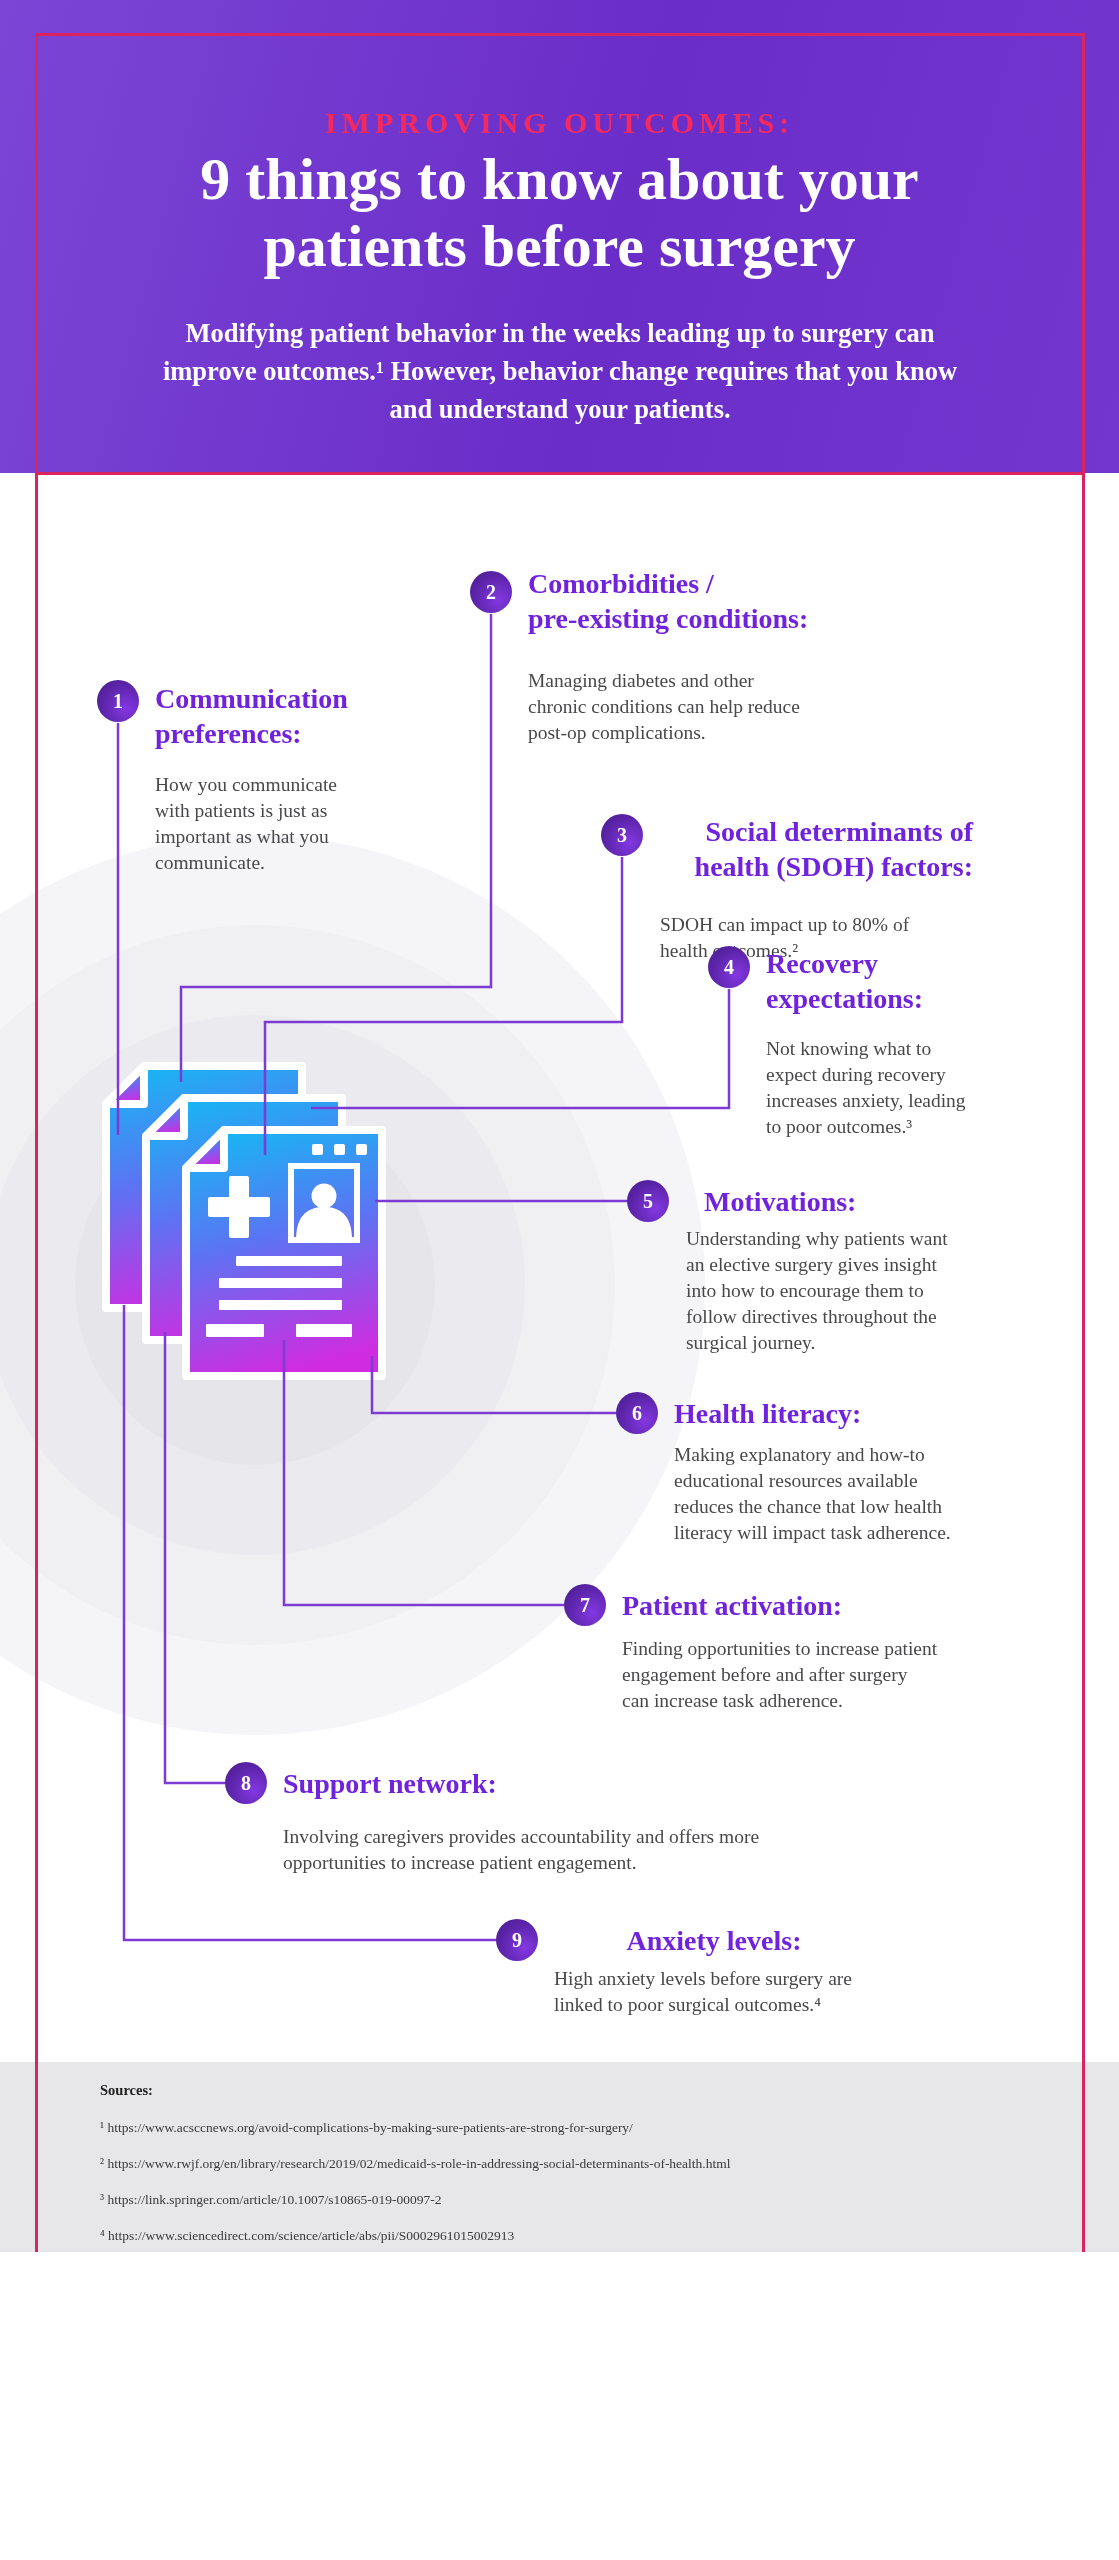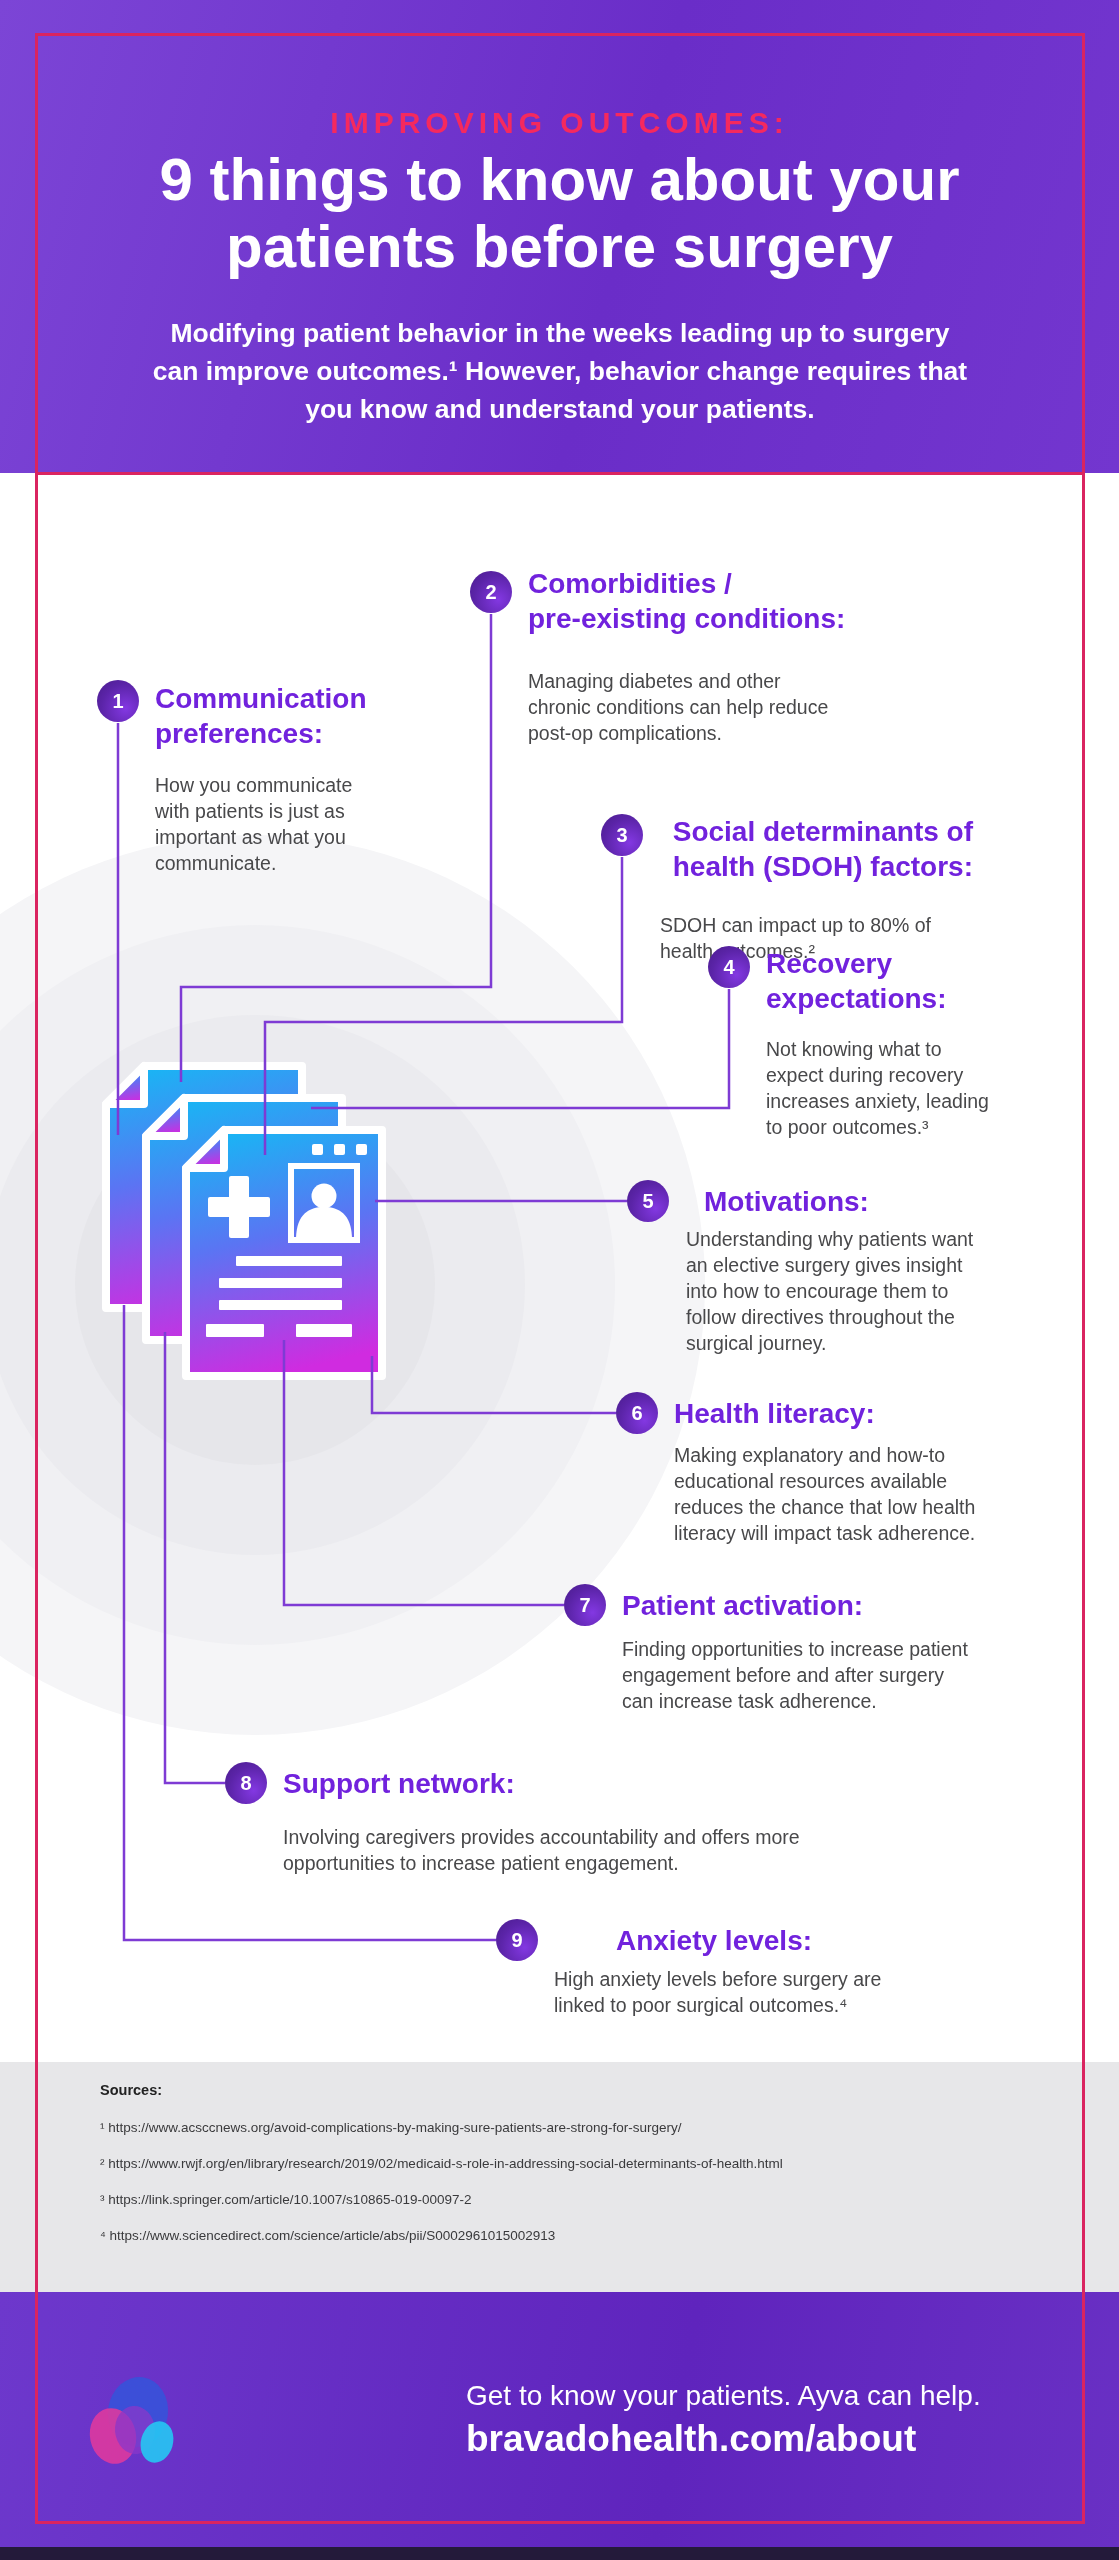--- a/index.html
+++ b/index.html
@@ -1,18 +1,18 @@
 <!DOCTYPE html>
 <html><head>
 <meta charset="utf-8">
 <style>
   html,body{margin:0;padding:0;background:#ffffff;}
   #page{
-    position:relative; width:1119px; height:2560px; overflow:hidden;
-    font-family:Liberation Sans, sans-serif; background:#ffffff;
+    position:relative; width:1119px; height:2252px; overflow:hidden;
+    font-family:Liberation Serif, serif; background:#ffffff;
   }
   .abs{position:absolute;}
   .ml{white-space:pre-line;}
 
   
   .header-bg{
     left:0; top:0; width:1119px; height:473px;
     background:linear-gradient(105deg,#7c45d6 0%, #6a2dc8 55%, #7336cf 100%);
   }
   .kicker{

